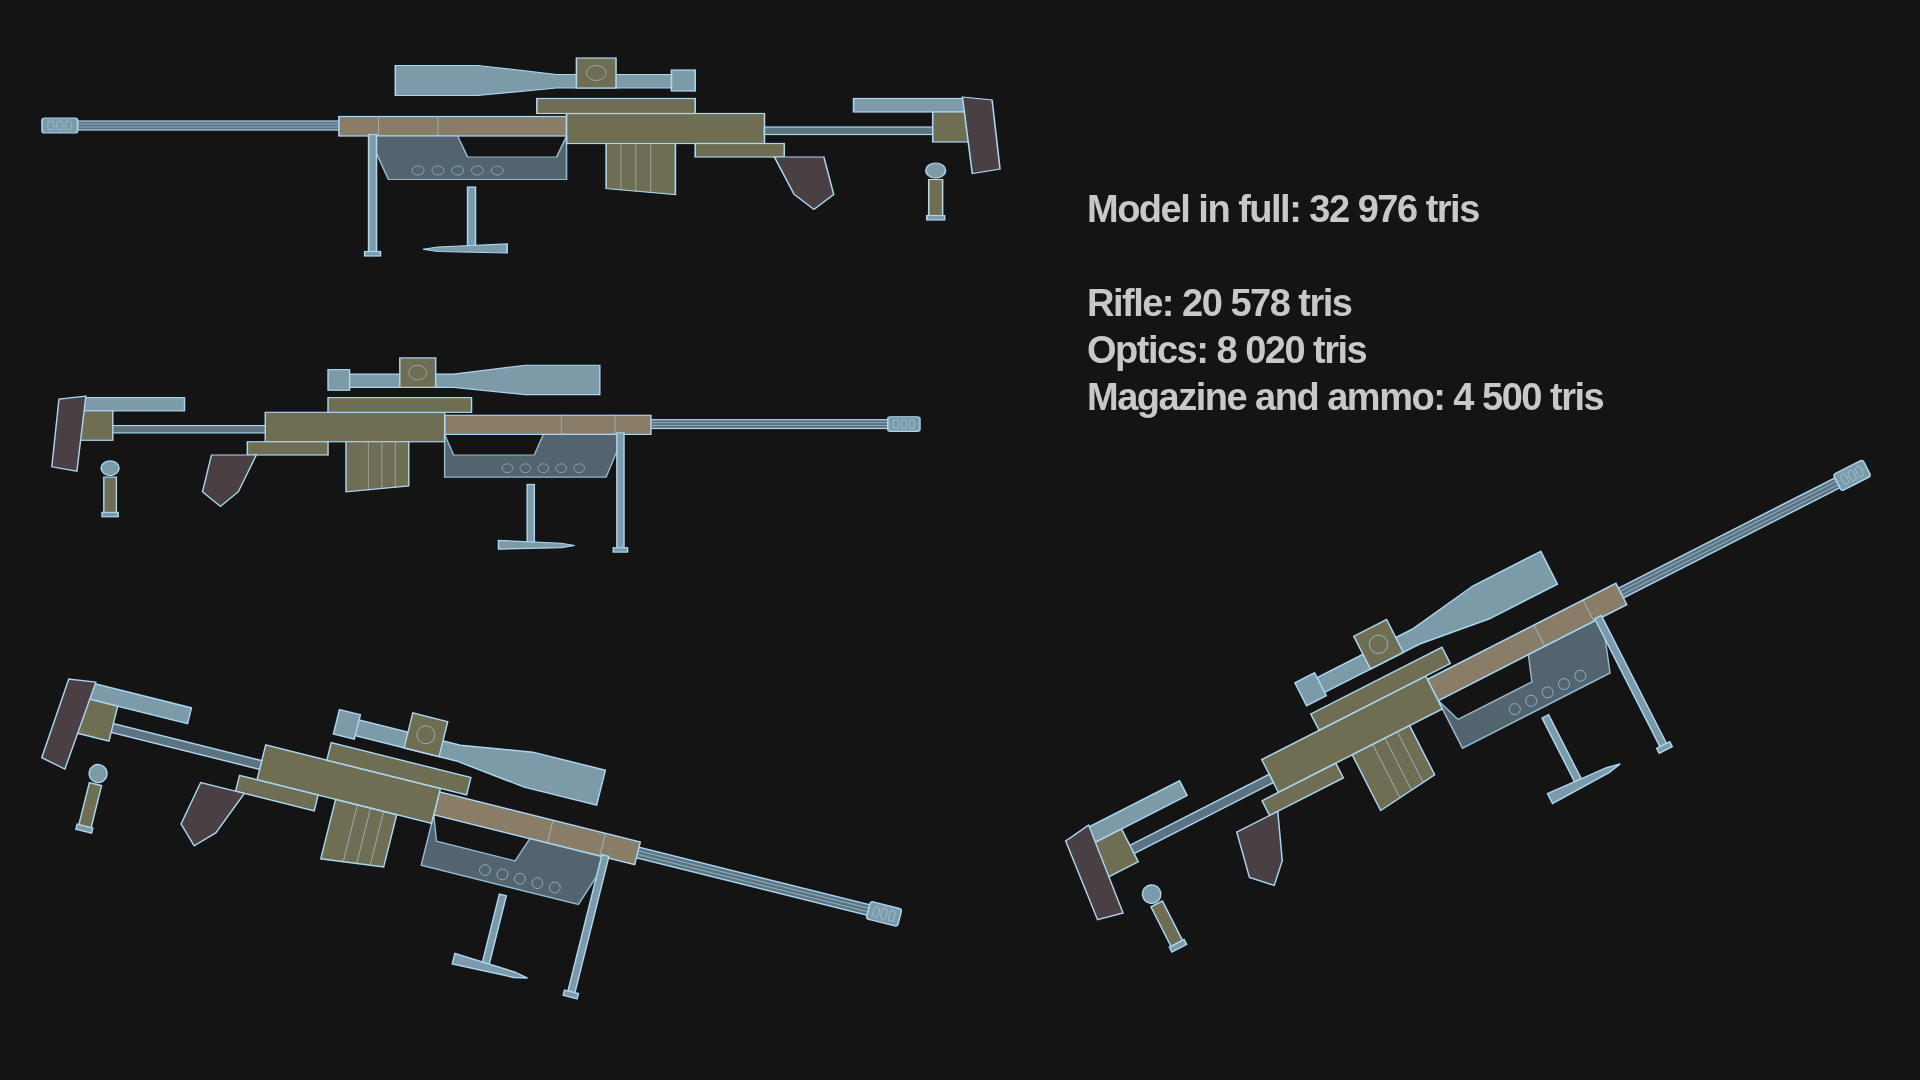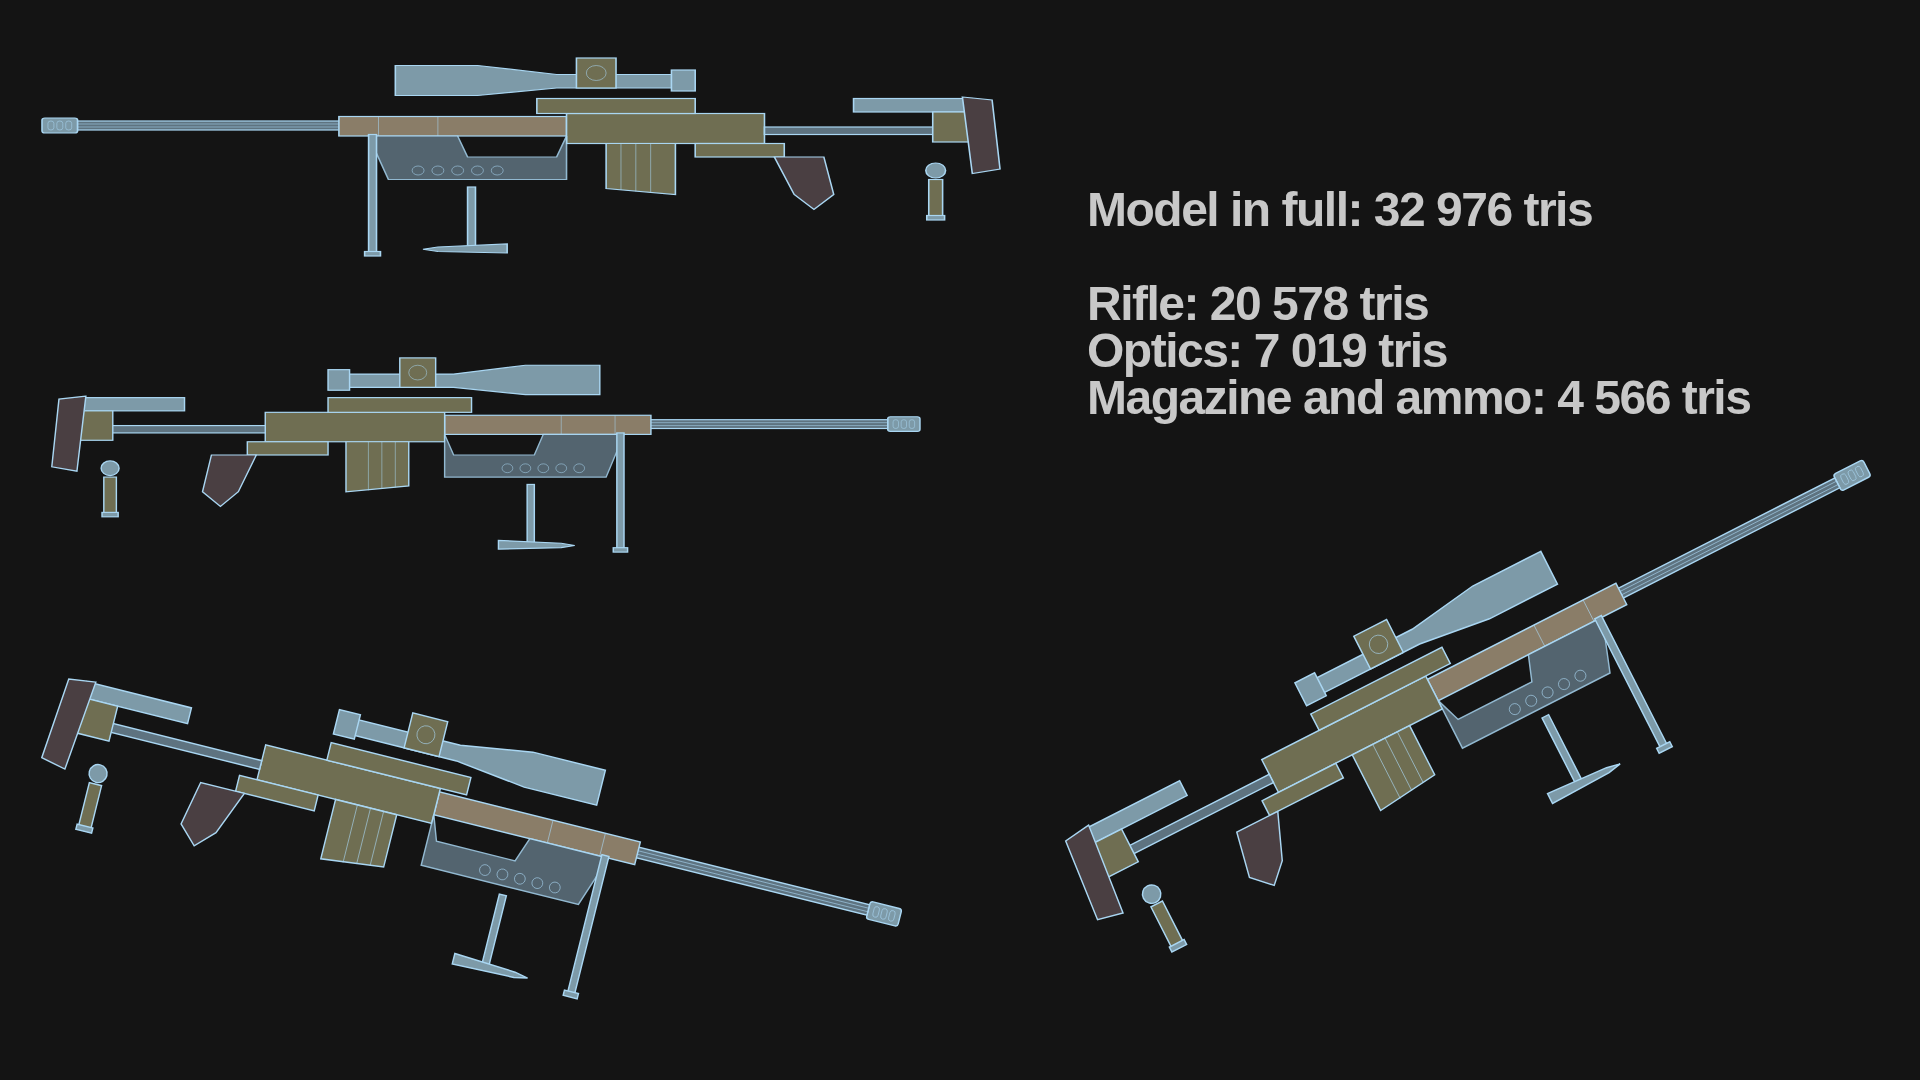--- a/index.html
+++ b/index.html
@@ -9,21 +9,21 @@
     font-family: "Liberation Sans", "DejaVu Sans", sans-serif;
     position: relative;
   }
   .render { position: absolute; }
   .render svg { display: block; overflow: visible; }
   .stats {
     position: absolute; left: 1087px; top: 186px;
     color: #c8c8c8;
     font-family: "Liberation Sans", sans-serif;
     font-weight: bold;
-    font-size: 48px;
+    font-size: 38px;
     letter-spacing: -1.5px;
     line-height: 47px;
   }
   .stats .line { white-space: nowrap; }
   .stats .gap { height: 47px; }
   
   .wf { stroke: #a9d6f2; stroke-width: 1.6; }
   .wf-thin { stroke: #a9d6f2; stroke-width: 0.8; fill: none; opacity: .8; }
   .fill-metal { fill: #5e7380; }
   .fill-olive { fill: #6f6e52; }
@@ -119,15 +119,15 @@
     <g transform="translate(40,430) rotate(-27) scale(0.92)">
       <use href="#rifle-side" transform="translate(970,0) scale(-1,1)"></use>
     </g>
   </svg>
 </div>
 
 <div class="stats">
   <div class="line">Model in full: 32 976 tris</div>
   <div class="gap"></div>
   <div class="line">Rifle: 20 578 tris</div>
-  <div class="line">Optics: 7 019 tris</div>
-  <div class="line">Magazine and ammo: 4 566 tris</div>
+  <div class="line">Optics: 8 020 tris</div>
+  <div class="line">Magazine and ammo: 4 500 tris</div>
 </div>
 
 </body></html>

